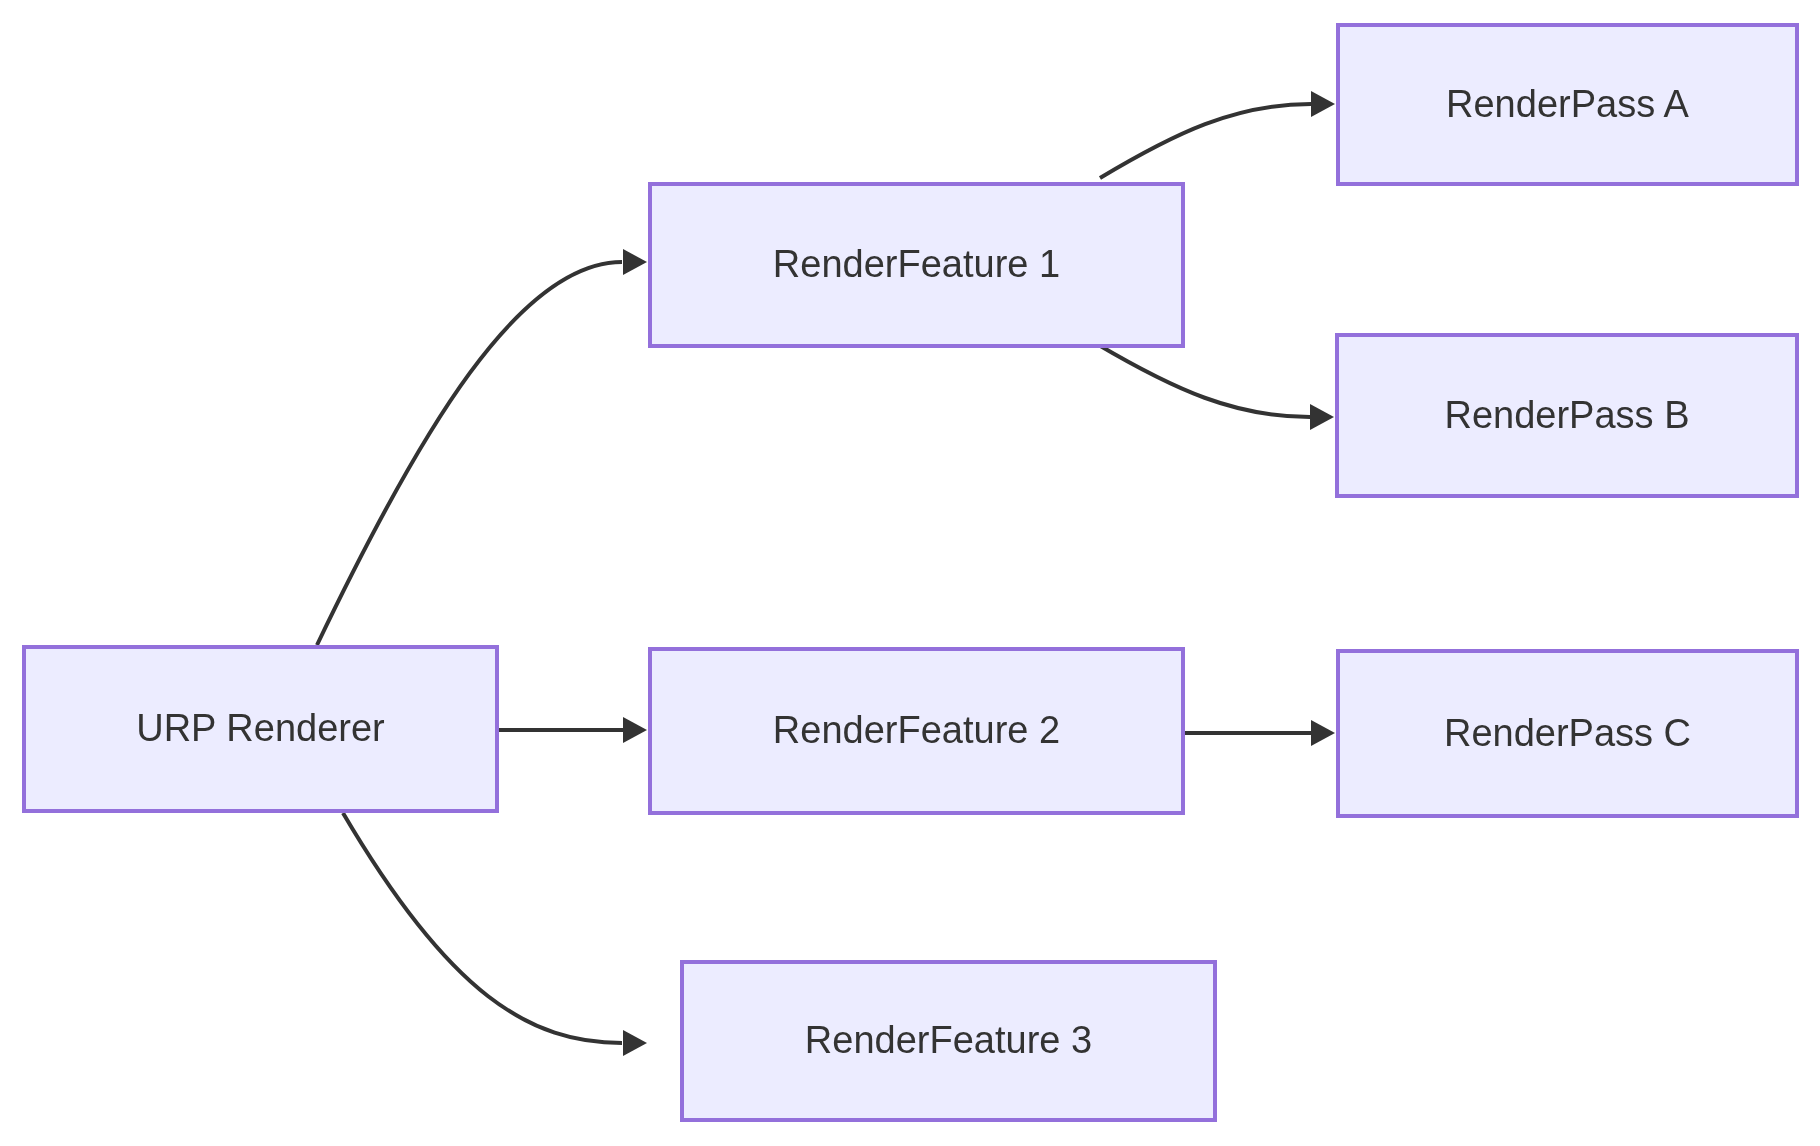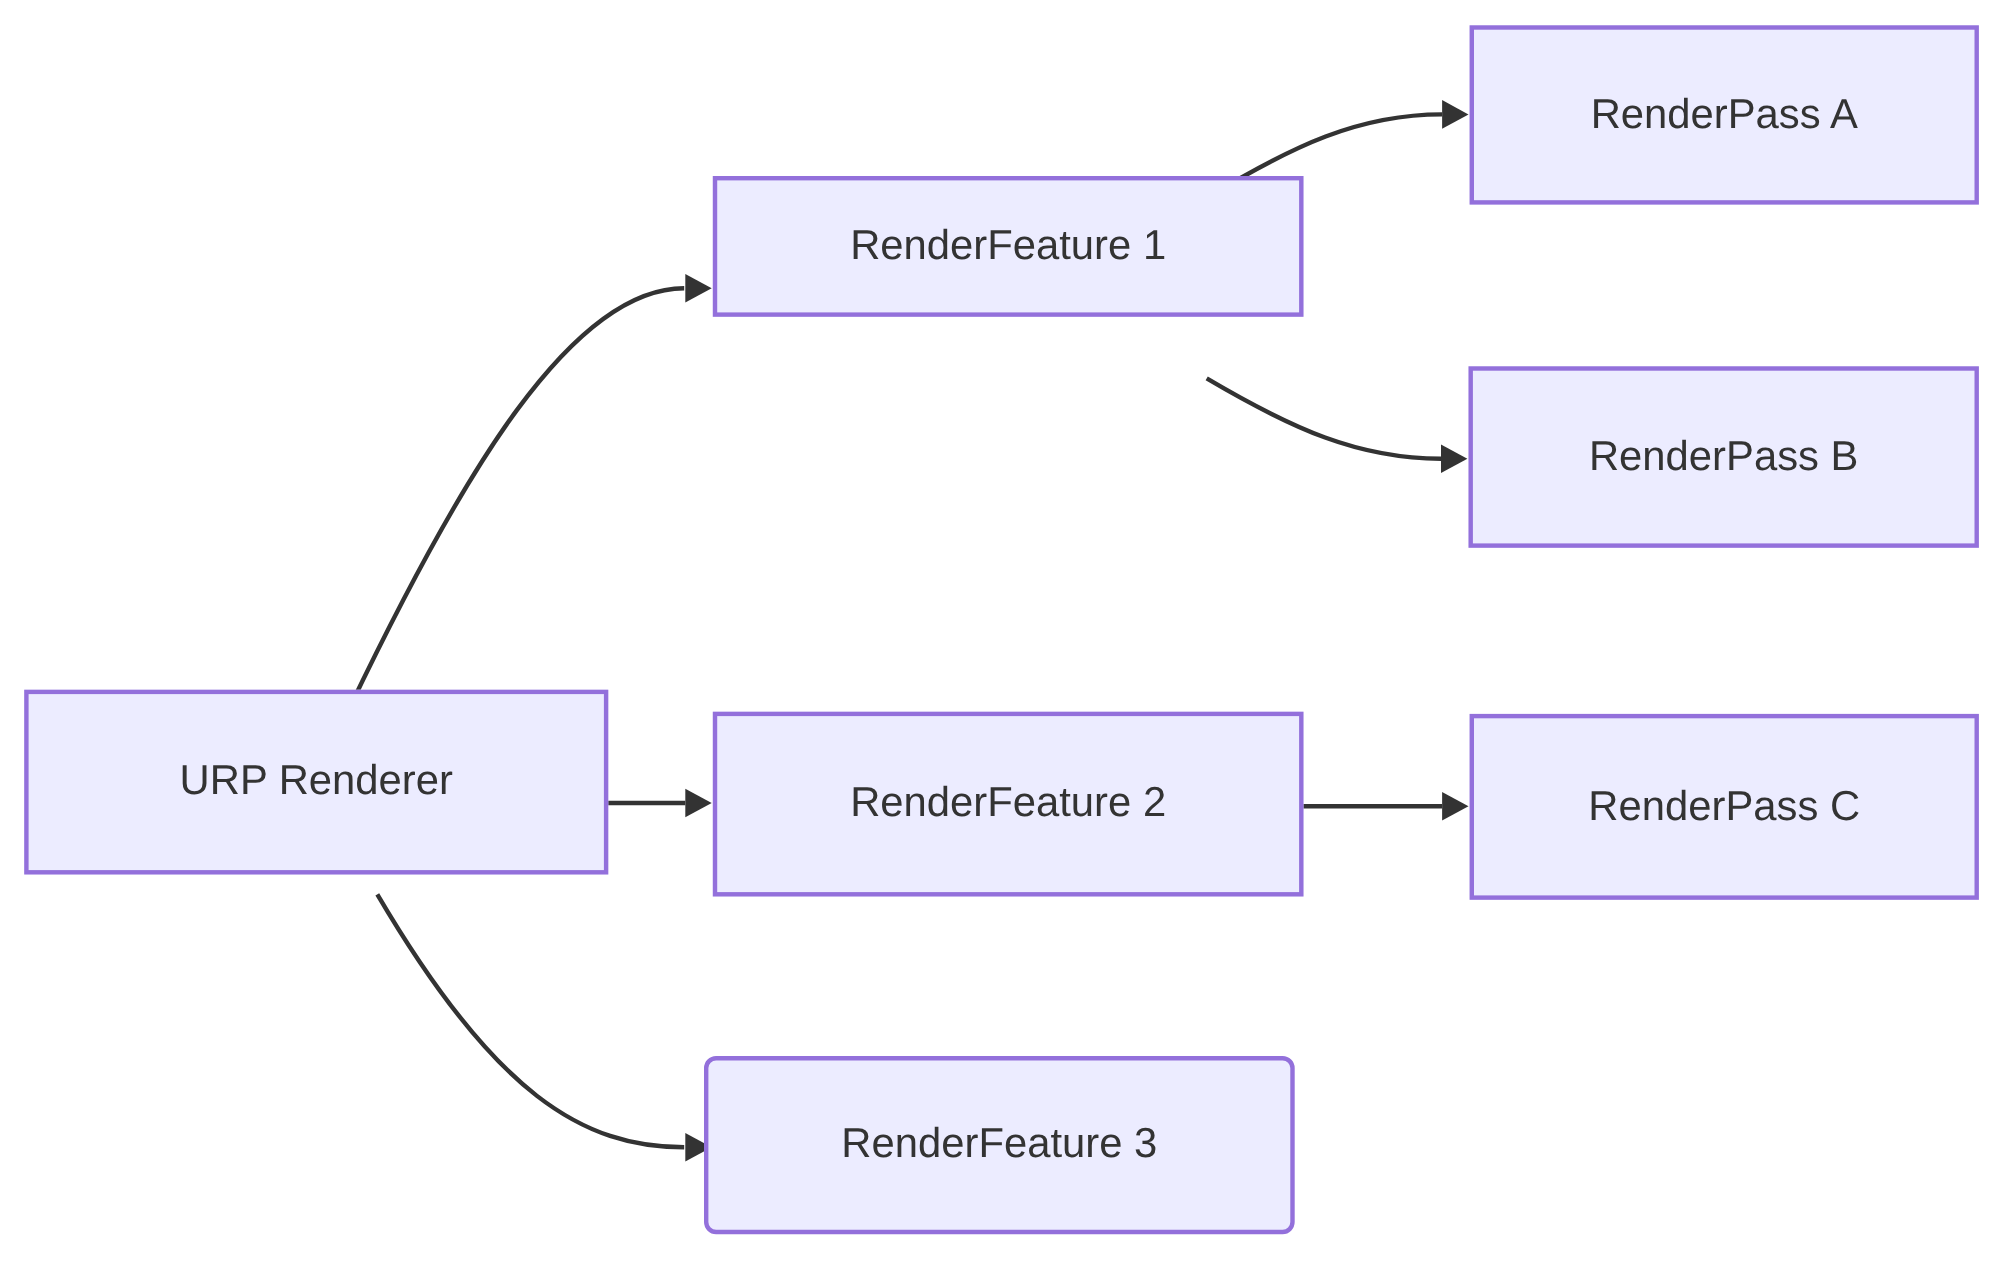--- a/index.html
+++ b/index.html
@@ -72,33 +72,33 @@
     <path class="edge-line" d="M 1100 178 C 1175 133, 1235 104, 1311 104"></path>
     <polygon class="arrowhead" points="1335,104 1311,91 1311,117"></polygon>
 
     <path class="edge-line" d="M 1097 344 C 1175 390, 1235 417, 1310 417"></path>
     <polygon class="arrowhead" points="1334,417 1310,404 1310,430"></polygon>
 
     <path class="edge-line" d="M 1184 733 L 1311 733"></path>
     <polygon class="arrowhead" points="1335,733 1311,720 1311,746"></polygon>
   </svg>
 
-  <div class="node" style="left:22px; top:627px; width:531px; height:168px;">
+  <div class="node" style="left:22px; top:645px; width:477px; height:168px;">
     <span class="label">URP Renderer</span>
   </div>
 
-  <div class="node" style="left:648px; top:160px; width:537px; height:128px;">
+  <div class="node" style="left:648px; top:182px; width:537px; height:166px;">
     <span class="label">RenderFeature 1</span>
   </div>
 
   <div class="node" style="left:648px; top:647px; width:537px; height:168px;justify-content:center;">
     <span class="label">RenderFeature 2</span>
   </div>
 
-  <div class="node" style="left:640px; top:960px; width:537px; height:162px;border-radius:11px;">
+  <div class="node" style="left:680px; top:960px; width:537px; height:162px;">
     <span class="label">RenderFeature 3</span>
   </div>
 
   <div class="node" style="left:1336px; top:23px; width:463px; height:163px;">
     <span class="label">RenderPass A</span>
   </div>
 
   <div class="node" style="left:1336px; top:649px; width:463px; height:169px;">
     <span class="label">RenderPass C</span>
   </div>

